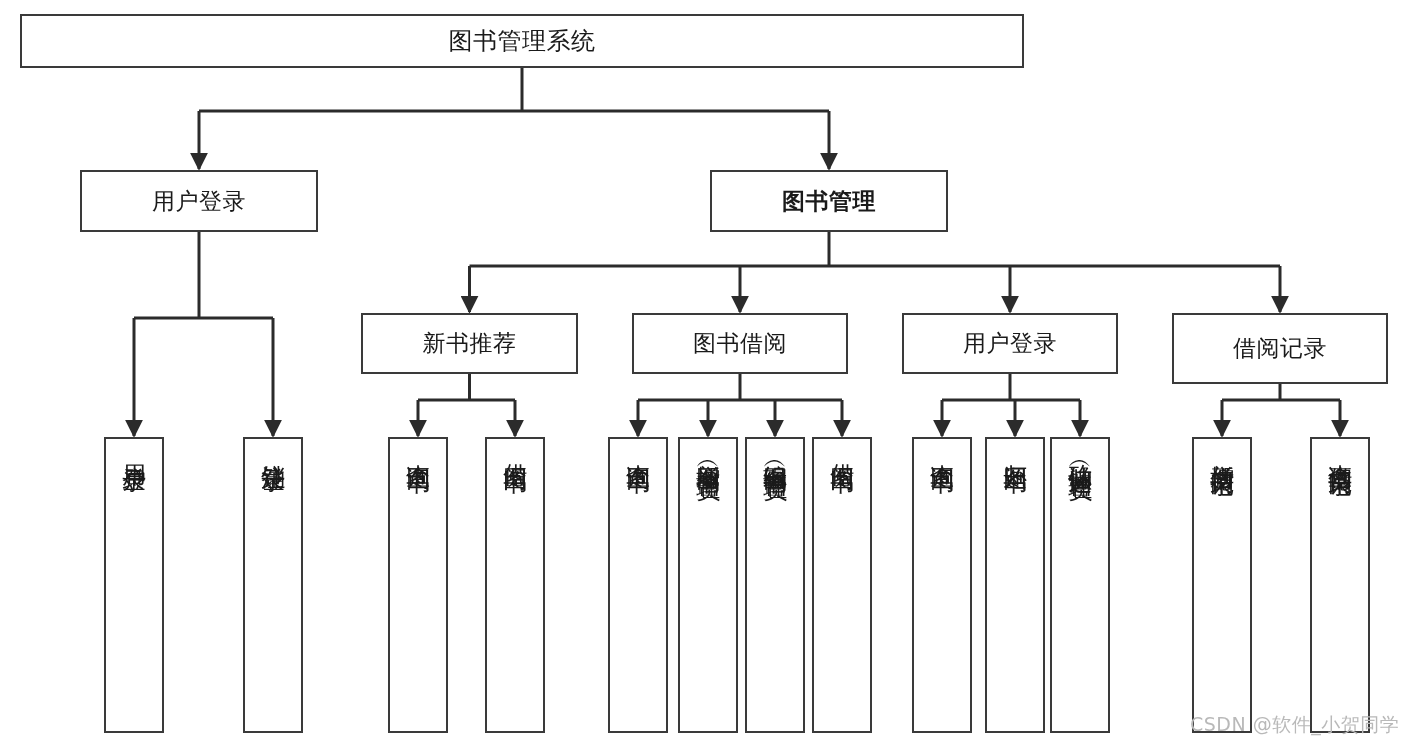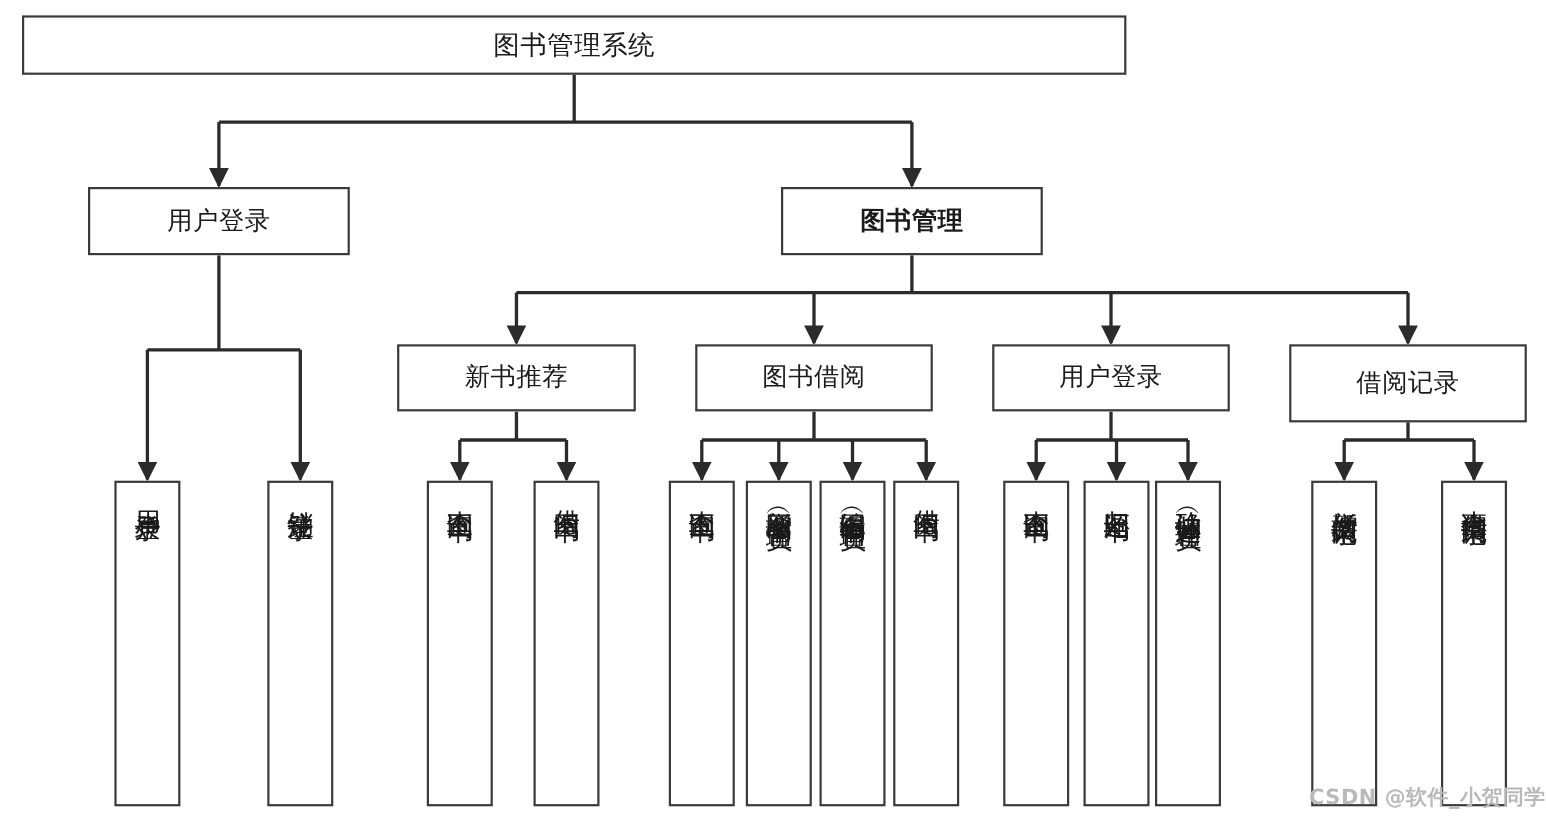--- a/index.html
+++ b/index.html
@@ -184,15 +184,15 @@
     <span class="label">确认归还（管理员）</span>
   </div>
 
   <div class="node vert" style="left: 1192px; top: 437px; width: 60px; height: 296px;">
     <span class="label">新增借阅记录</span>
   </div>
   <div class="node vert" style="left: 1310px; top: 437px; width: 60px; height: 296px;">
     <span class="label">查询借阅记录</span>
   </div>
 
-  <div class="watermark" style="left: 1190px; top: 712px; font-weight: bold;">CSDN @软件_小贺同学</div>
+  <div class="watermark" style="left: 1190px; top: 712px;">CSDN @软件_小贺同学</div>
 
 </div>
 
 </body></html>

